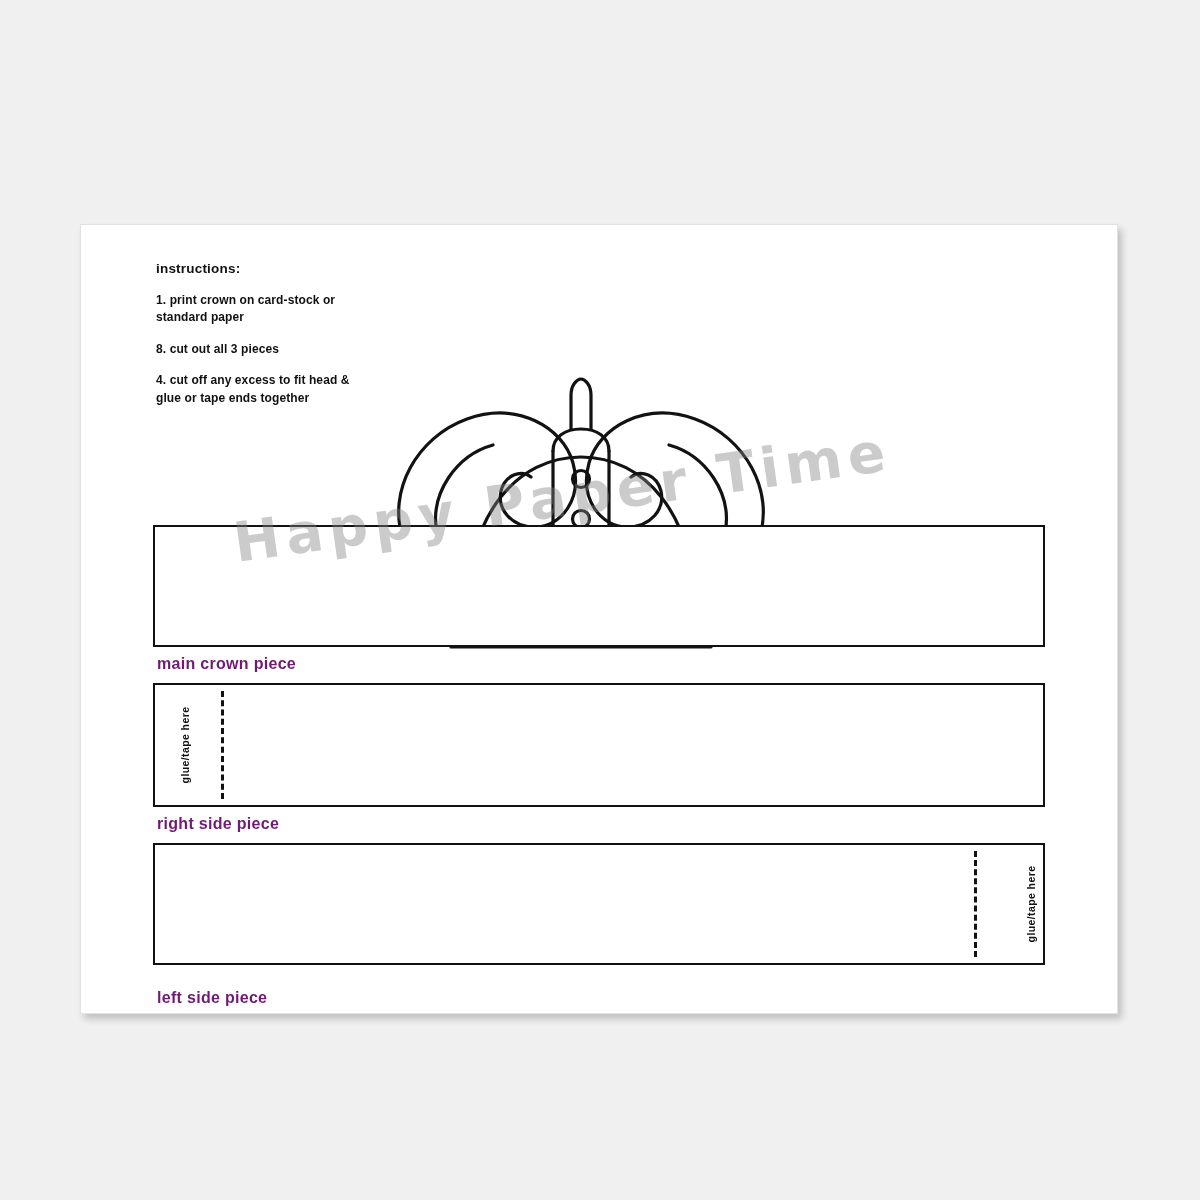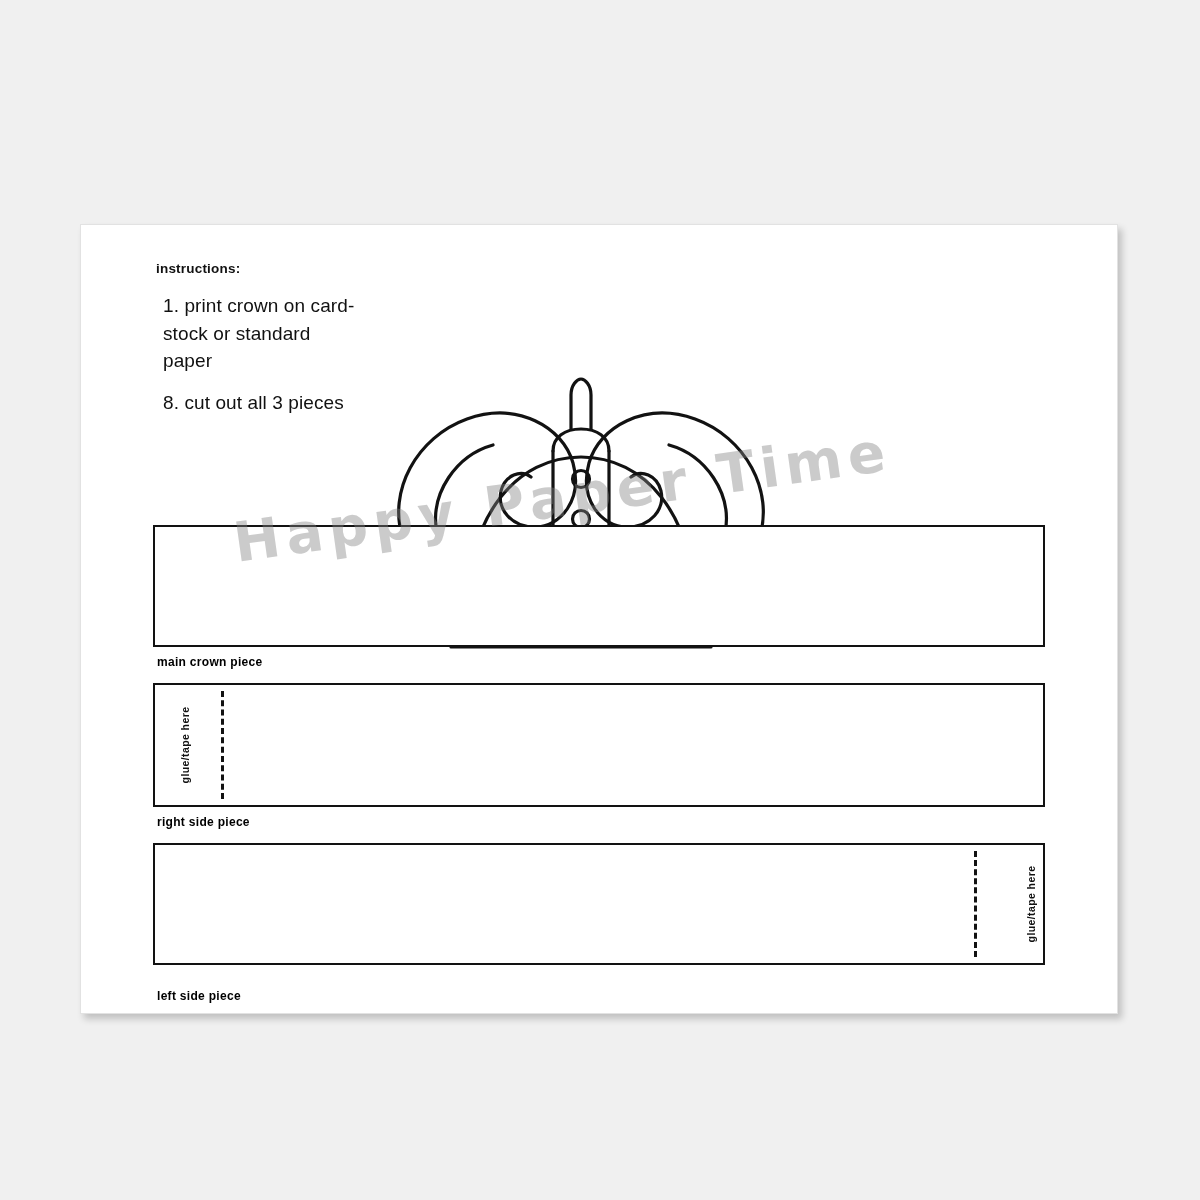--- a/index.html
+++ b/index.html
@@ -39,34 +39,33 @@
     width: 200px;
     color: #111;
   }
   #instructions .title {
     font-size: 13.5px;
     font-weight: bold;
     letter-spacing: 0.2px;
     margin-bottom: 16px;
   }
   #instructions .step {
-    font-size: 19px;
-    font-weight: normal;
+    font-size: 12px;
+    font-weight: bold;
     line-height: 1.45;
     margin-bottom: 14px;
     letter-spacing: 0.1px;
-    margin-left: 7px;
   }
 
   
   .piece-label {
     position: absolute;
-    font-size: 12px;
-    font-weight: bold;
-    color: #000000;
+    font-size: 16px;
+    font-weight: bold;
+    color: #701a75;
     letter-spacing: 0.3px;
   }
 
   
   .strip {
     position: absolute;
     border: 2.5px solid #121212;
     background: #fff;
   }
   #strip-main  { left: 72px;  top: 300px; width: 892px; height: 122px; }
@@ -137,20 +136,21 @@
 <body>
 
 <div id="stage">
 
   <div id="sheet">
 
     <div id="instructions">
       <div class="title">instructions:</div>
       <div class="step">1. print crown on card-stock or standard paper</div>
       <div class="step">8. cut out all 3 pieces</div>
+      <div class="step">4. cut off any excess to fit head &amp; glue or tape ends together</div>
     </div>
 
     <div id="helmet-art">
       <svg viewBox="0 0 520 310" width="520" height="310" xmlns="http://www.w3.org/2000/svg">
         <g fill="none" stroke="#121212" stroke-width="3.2" stroke-linecap="round" stroke-linejoin="round">
 
           <path d="M206 250
                    C 150 250, 96 232, 82 188
                    C 66 140, 96 86, 146 68
                    C 196 50, 242 76, 252 112

